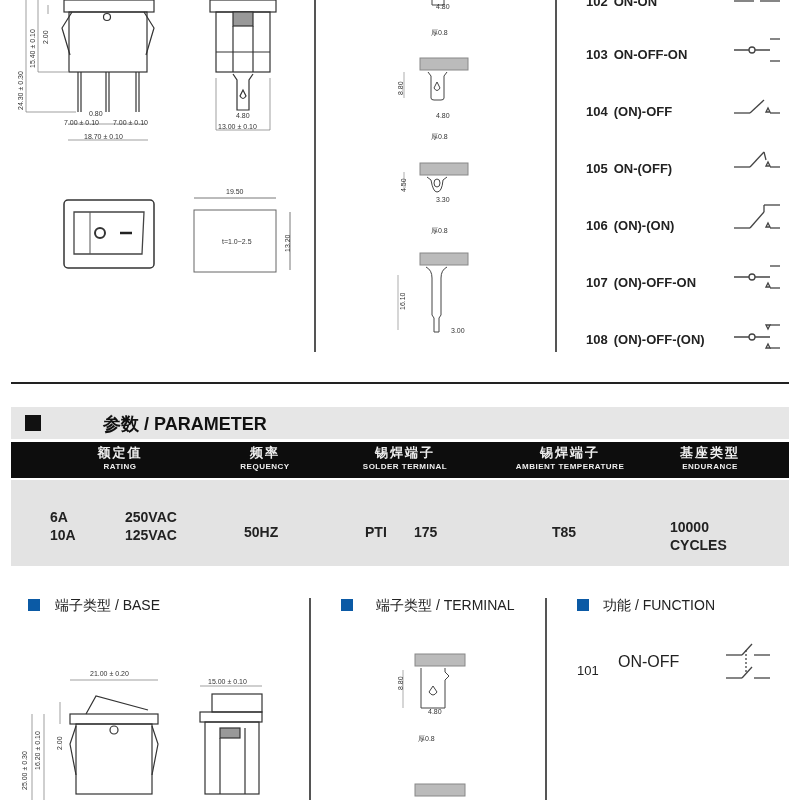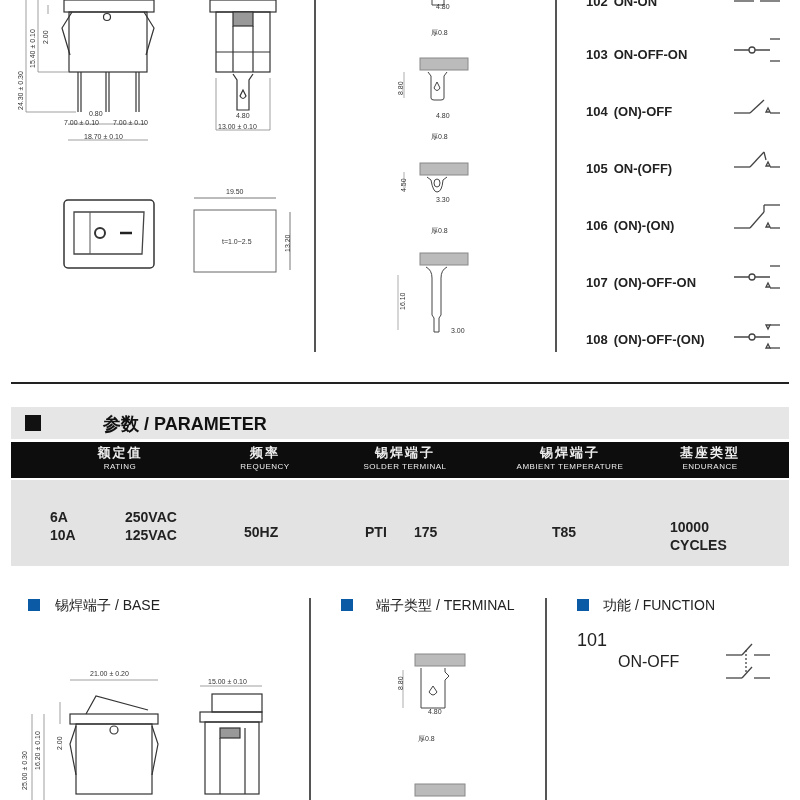--- a/index.html
+++ b/index.html
@@ -10,21 +10,21 @@
   .vdim { font-family:"Liberation Sans", sans-serif; font-size:7px; color:#333; position:absolute; white-space:nowrap; transform:rotate(-90deg); transform-origin:left top; }
   .thick { font-family:"Liberation Sans", sans-serif; font-size:7px; color:#333; position:absolute; }
   .fn-row { position:absolute; left:586px; font-size:13px; font-weight:bold; color:#222; }
   .fn-row span.code { margin-right:6px; }
   .param-title-bar { position:absolute; left:11px; top:407px; width:778px; height:32px; background:#e6e6e6; }
   .param-title-sq { position:absolute; left:25px; top:415px; width:16px; height:16px; background:#111; }
   .param-title { position:absolute; left:55px; top:412px; font-size:18px; font-weight:bold; color:#111;margin-left:48px; }
   .param-head { position:absolute; left:11px; top:442px; width:778px; height:36px; background:#0d0d0d; }
   .ph-cell { position:absolute; top:444px; text-align:center; color:#eee; }
   .ph-cn { font-size:13px; font-weight:bold; display:block; letter-spacing:2px; }
-  .ph-en { font-size:8px; font-weight:normal; display:block; letter-spacing:0.5px; }
+  .ph-en { font-size:8px; font-weight:bold; display:block; letter-spacing:0.5px; }
   .param-body { position:absolute; left:11px; top:480px; width:778px; height:86px; background:#e3e3e3; }
   .pv { position:absolute; font-size:14px; font-weight:bold; color:#222; text-align:left; line-height:18px; }
   .sec-sq { position:absolute; width:12px; height:12px; background:#0b5aa5; }
   .sec-title { position:absolute; font-size:14px; color:#222; }
   .hr { position:absolute; left:11px; top:382px; width:778px; height:2px; background:#222; }
 </style>
 </head>
 <body>
 
 <div>
@@ -231,21 +231,21 @@
   <div class="pv" style="left:414px;top:523px">175</div>
   <div class="pv" style="left:552px;top:523px">T85</div>
   <div class="pv" style="left:670px;top:518px;width:86px">
     <div>10000</div>
       <div>CYCLES</div>
   </div>
 </div>
 
 <div>
   <div class="sec-sq" style="left:28px;top:599px"></div>
-  <div class="sec-title" style="left:55px;top:597px">锡焊端子 / BASE</div>
+  <div class="sec-title" style="left:55px;top:597px">端子类型 / BASE</div>
 
   <svg class="abs" style="left:0;top:660px" width="300" height="140">
     <g stroke="#333" stroke-width="1.2" fill="none">
       <path d="M86 54 L96 36 L148 50"></path>
       <rect x="70" y="54" width="88" height="10"></rect>
       <rect x="76" y="64" width="76" height="70"></rect>
       <path d="M76 66 L70 84 L76 115"></path>
         <path d="M152 66 L158 84 L152 115"></path>
       <circle cx="114" cy="70" r="4"></circle>
       <rect x="212" y="34" width="50" height="18"></rect>
@@ -283,21 +283,21 @@
     <line x1="8" y1="20" x2="8" y2="58" stroke="#777" stroke-width="0.6"></line>
   </svg>
   <span class="vdim" style="left:397px;top:690px">8.80</span>
   <span class="dim" style="left:428px;top:708px">4.80</span>
   <span class="thick" style="left:418px;top:734px">厚0.8</span>
 
   <div class="vline" style="left:545px;top:598px;height:202px"></div>
 
   <div class="sec-sq" style="left:577px;top:599px"></div>
   <div class="sec-title" style="left:603px;top:597px">功能 / FUNCTION</div>
-  <div class="abs" style="left:577px;top:630px;font-size:18px">101</div>
+  <div class="abs" style="left:577px;top:663px;font-size:13px">101</div>
   <div class="abs" style="left:618px;top:653px;font-size:16px">ON-OFF</div>
   <svg class="abs" style="left:722px;top:640px" width="60" height="45">
     <g stroke="#444" stroke-width="1.3" fill="none">
       <line x1="4" y1="15" x2="20" y2="15"></line>
         <line x1="20" y1="15" x2="30" y2="4"></line>
       <line x1="32" y1="15" x2="48" y2="15"></line>
       <line x1="4" y1="38" x2="20" y2="38"></line>
         <line x1="20" y1="38" x2="30" y2="27"></line>
       <line x1="32" y1="38" x2="48" y2="38"></line>
       <line x1="24" y1="10" x2="24" y2="34" stroke-dasharray="2,2"></line>

